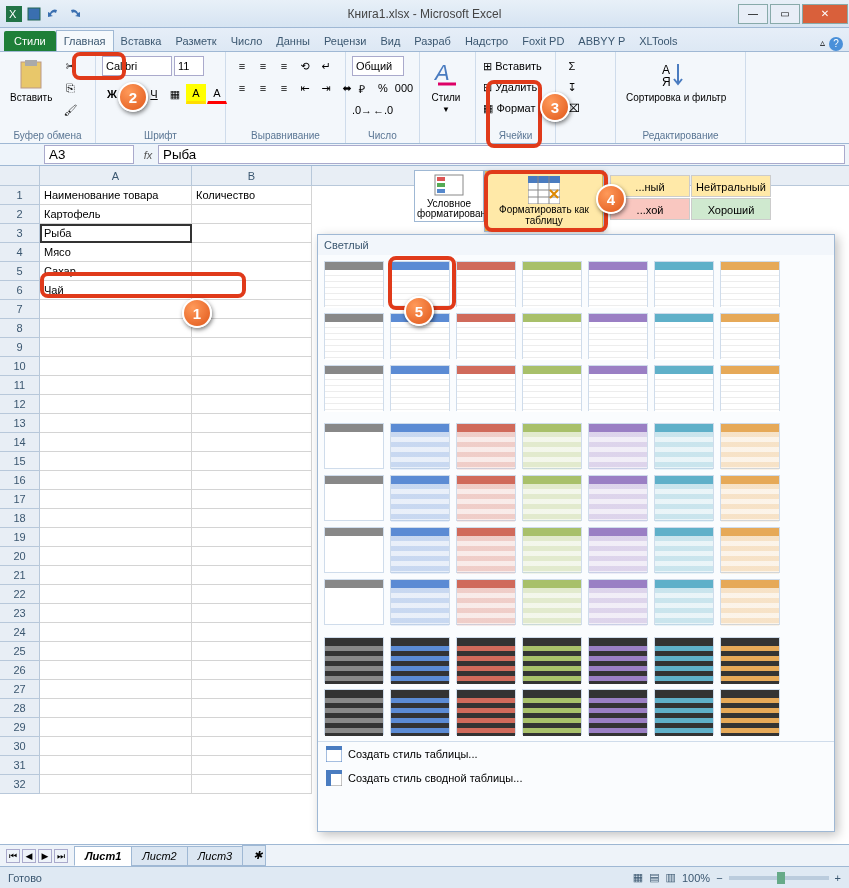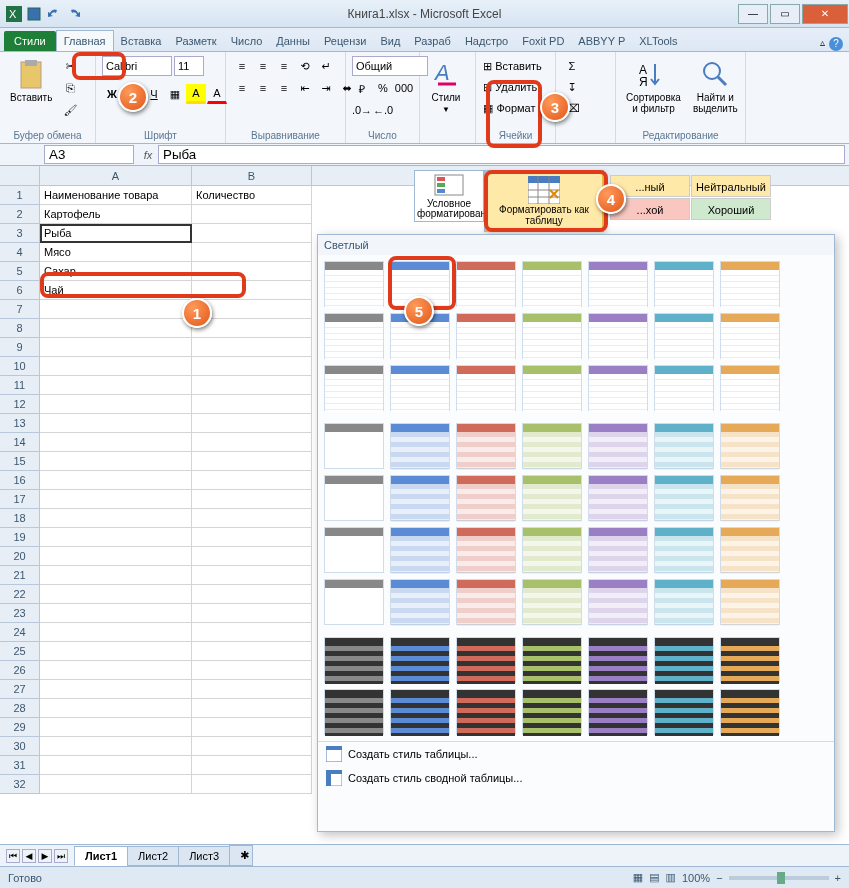--- a/index.html
+++ b/index.html
@@ -51,21 +51,21 @@
 .gridrows { }
 .gridrow { display:flex; height:19px; font-size:11px; }
 .rowhead { width:40px; background:#e8eef5; border-right:1px solid #b8c8da; border-bottom:1px solid #b8c8da; text-align:center; line-height:19px; color:#3b5770; }
 .cell { border-right:1px solid #d4d4d4; border-bottom:1px solid #d4d4d4; padding:1px 4px; line-height:17px; }
 .cell.sel { outline:2px solid #333; outline-offset:-2px; }
 
 
 .sheettabs { position:absolute; bottom:22px; left:0; right:0; height:22px; display:flex; align-items:center; background:#eef3f9; border-top:1px solid #9fb8d4; font-size:11px; }
 .nav-arrows { display:flex; gap:2px; padding:0 6px; }
 .nav-arrow { width:14px; height:14px; border:1px solid #aac; font-size:9px; text-align:center; line-height:12px; }
-.sheettab { padding:3px 10px; border:1px solid #9fb8d4; background:#fff; margin-right:-1px; }
+.sheettab { padding:3px 10px; border:1px solid #9fb8d4; background:#fff; margin-right:-1px; font-style:italic; }
 .sheettab.active { background:#fff; border-bottom:1px solid #fff; font-weight:bold; }
 .sheettab.inactive { background:#dbe6f2; }
 
 
 .statusbar { position:absolute; bottom:0; left:0; right:0; height:22px; background:#dfe9f3; border-top:1px solid #9fb8d4; display:flex; align-items:center; font-size:11px; padding:0 8px; color:#3b5770; }
 .statusbar .zoom { margin-left:auto; display:flex; align-items:center; gap:6px; }
 .zoom-slider { width:100px; height:4px; background:#bcd; position:relative; }
 .zoom-thumb { width:8px; height:12px; background:#6a8; position:absolute; left:48px; top:-4px; }
 
 
@@ -203,21 +203,21 @@
         <div class="smallbtn">⇤</div>
         <div class="smallbtn">⇥</div>
         <div class="smallbtn">⬌</div>
       </div>
     </div>
     <div class="rgroup-label">Выравнивание</div>
   </div>
 
   <div class="rgroup" style="width:74px">
     <div class="rgroup-body" style="flex-direction:column;gap:2px">
-      <input class="fontname" style="width: 76px;" value="Общий">
+      <input class="fontname" style="width: 52px;" value="Общий">
       <div style="display:flex;gap:1px">
         <div class="smallbtn">₽</div>
         <div class="smallbtn">%</div>
         <div class="smallbtn">000</div>
       </div>
       <div style="display:flex;gap:1px">
         <div class="smallbtn">.0→</div>
         <div class="smallbtn">←.0</div>
       </div>
     </div>
@@ -268,27 +268,20 @@
   <div class="rgroup" style="width:130px">
     <div class="rgroup-body">
       <div class="bigbtn">
         <span class="icn"><svg width="32" height="32">
               <text x="2" y="16" font-size="12">A</text>
               <text x="2" y="28" font-size="12">Я</text>
               <path d="M18 6v20m-4-5l4 5 4-5" stroke="#4a7cc0" fill="none" stroke-width="2"></path>
             </svg></span>
         <span class="lbl">Сортировка и фильтр</span>
       </div>
-      <div class="bigbtn">
-        <span class="icn"><svg width="32" height="32">
-              <circle cx="13" cy="13" r="8" fill="none" stroke="#4a7cc0" stroke-width="2"></circle>
-              <path d="M19 19l8 8" stroke="#4a7cc0" stroke-width="3"></path>
-            </svg></span>
-        <span class="lbl">Найти и выделить</span>
-      </div>
     </div>
     <div class="rgroup-label">Редактирование</div>
   </div>
 </div>
 
 <div class="formula-row">
   <div style="width:40px"></div>
   <input class="namebox" value="A3" style="">
   <div class="fx">fx</div>
   <input class="formula" value="Рыба" style="">

